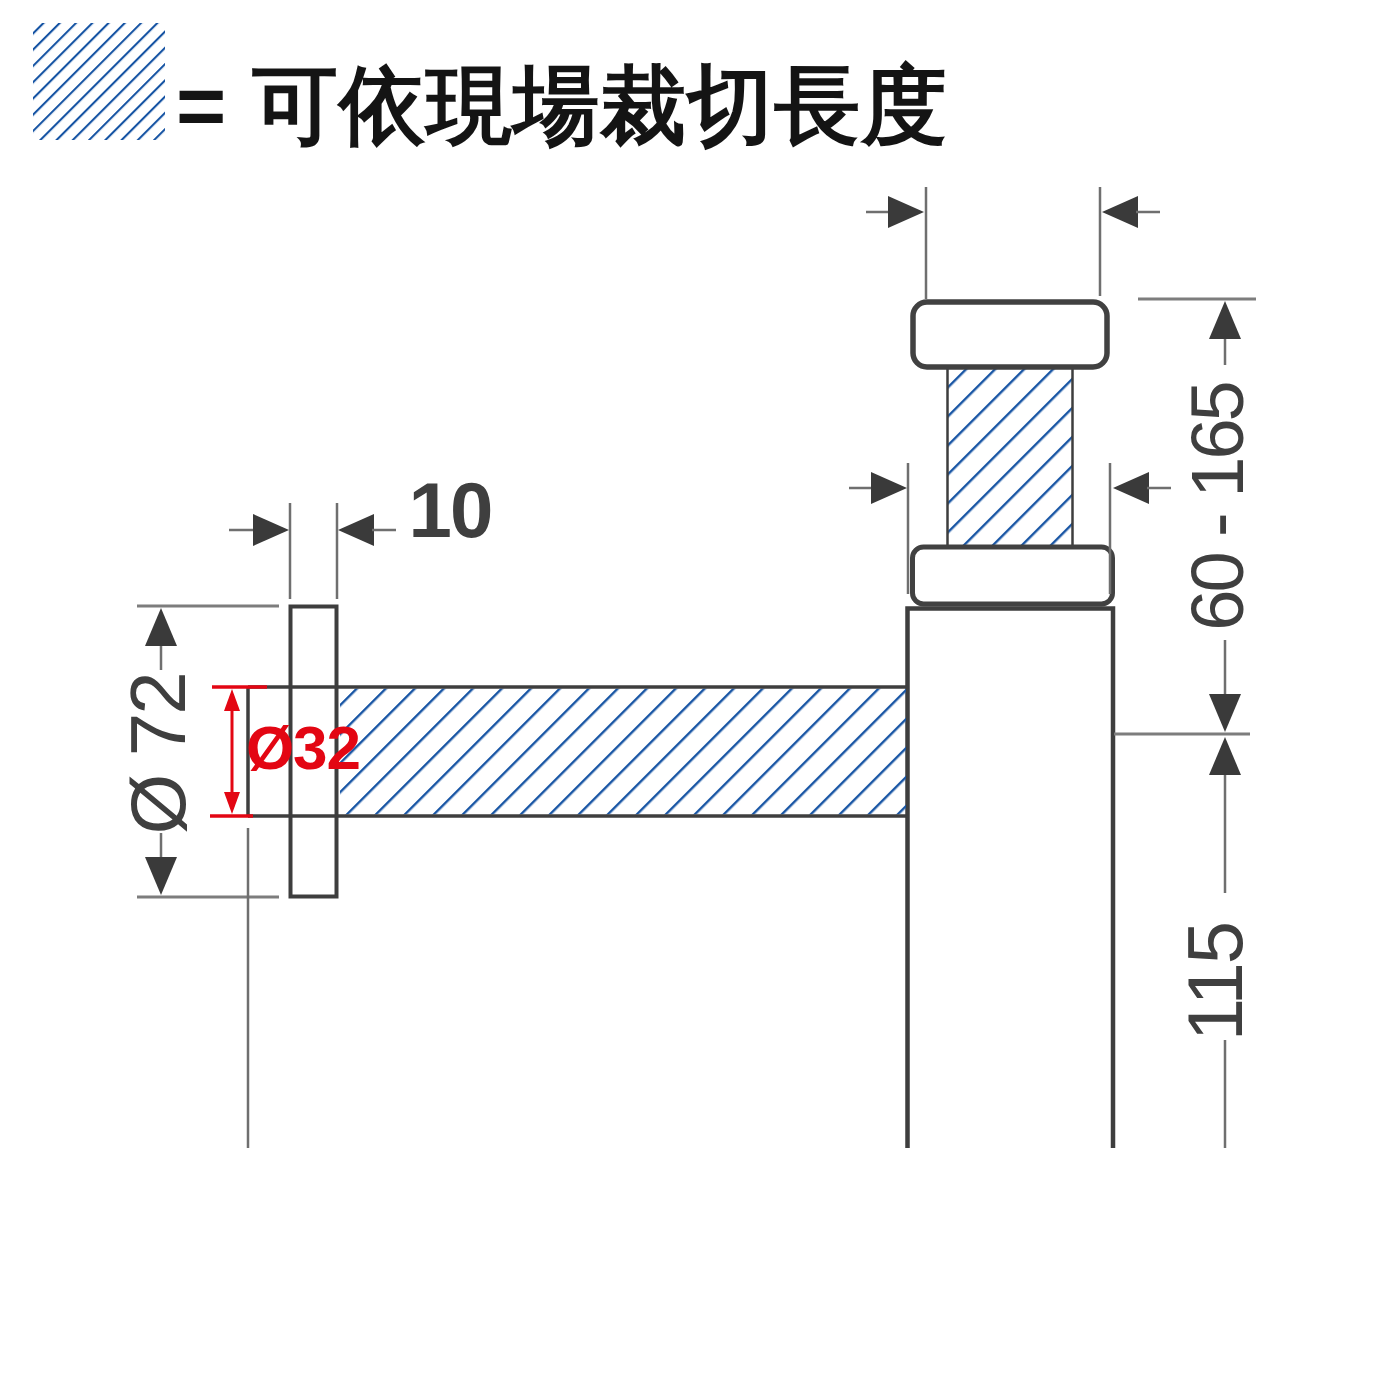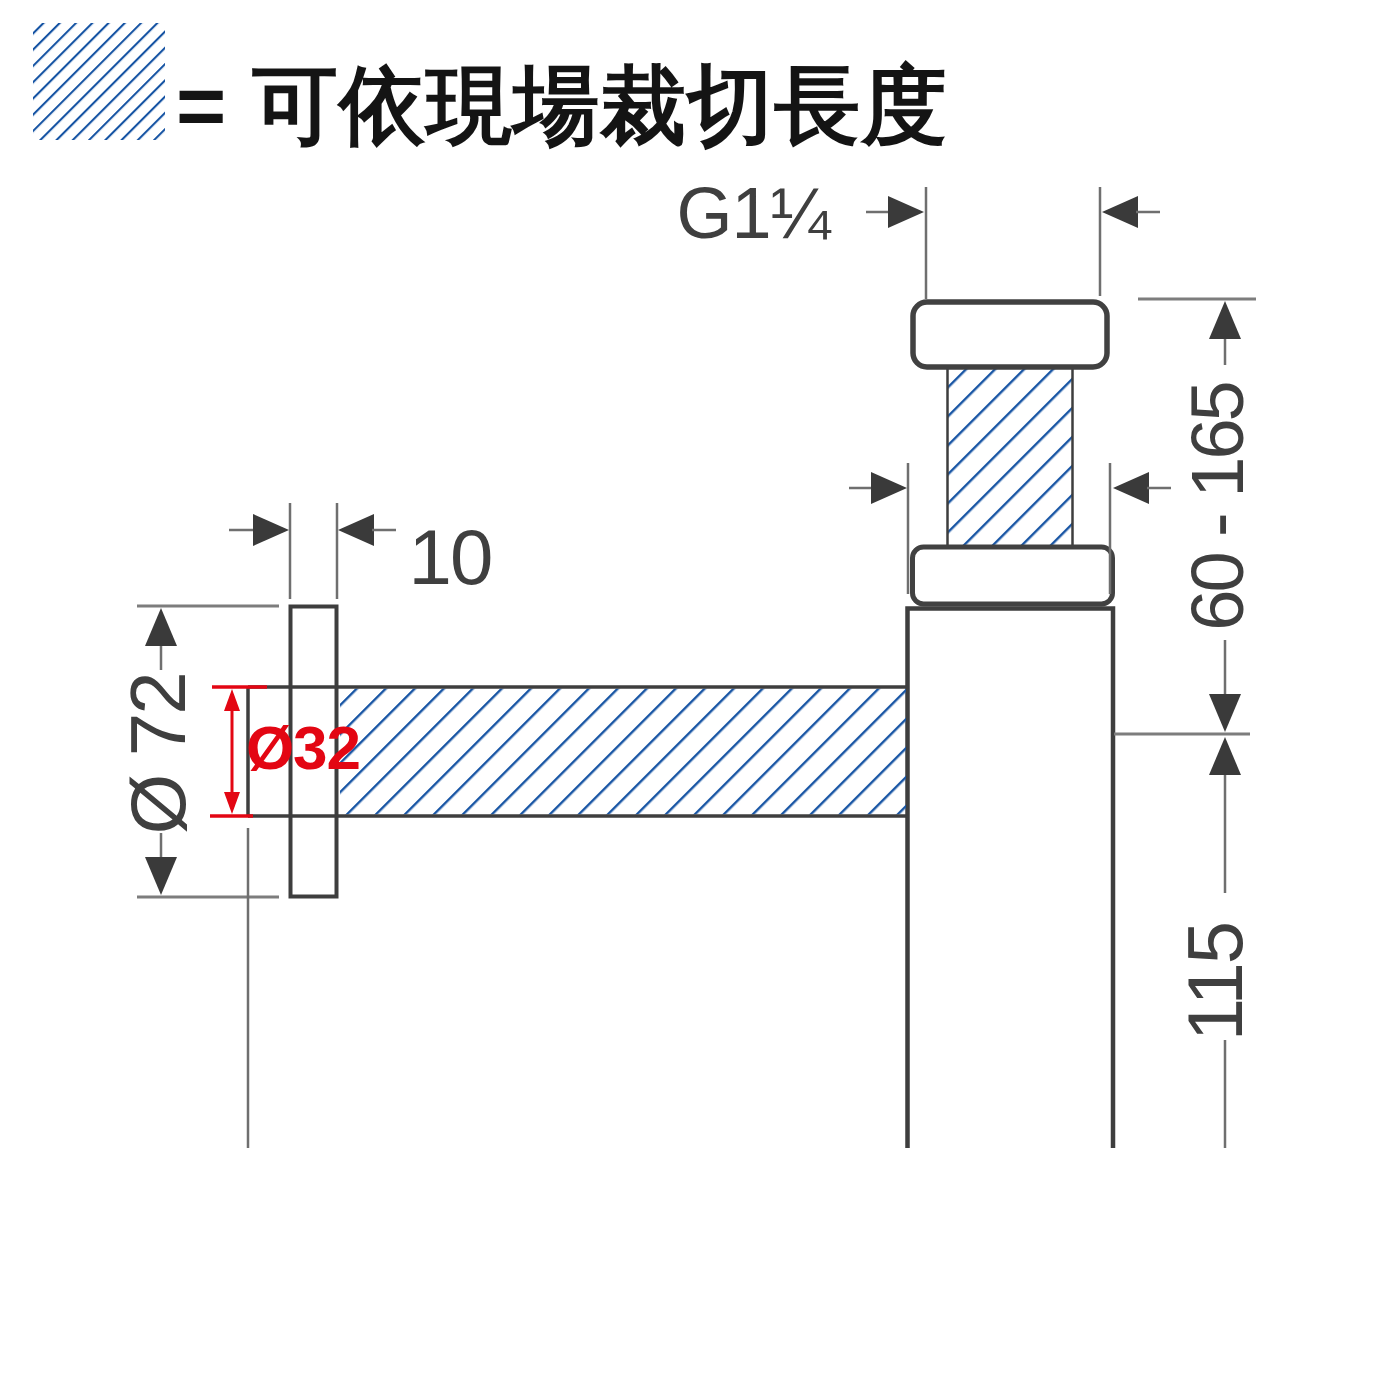--- a/index.html
+++ b/index.html
@@ -118,24 +118,23 @@
       <line x1="1015" y1="1233" x2="1015" y2="1305" stroke="#6f6f6f" stroke-width="2.5"></line>
       <polygon points="251,1280 287,1264 287,1296" fill="#3a3a3a"></polygon>
       <line x1="285" y1="1280" x2="551" y2="1280" stroke="#6f6f6f" stroke-width="2.5"></line>
       <line x1="723" y1="1280" x2="979" y2="1280" stroke="#6f6f6f" stroke-width="2.5"></line>
       <polygon points="1013,1280 977,1264 977,1296" fill="#3a3a3a"></polygon>
     </g>
   </svg>
 
   <div id="legend-label" class="lbl">= 可依現場裁切長度</div>
 
-  <div class="lbl dim-sm" style="left:753px;top:213px;">G1¼</div>
 
 
-  <div class="lbl dim" style="left:450px;top:557px;">10</div>
+  <div class="lbl dim" style="left:450px;top:510px;font-weight:bold;">10</div>
 
   <div class="lbl dim rot" style="left:158px;top:754px;">Ø 72</div>
 
   <div class="lbl red" style="left:303px;top:748px;">Ø32</div>
 
   <div class="lbl dim-cond rot" style="left:1218px;top:507px;">60 - 165</div>
 
   <div class="lbl dim rot" style="left:1215px;top:982px;">115</div>
 
 </div>

